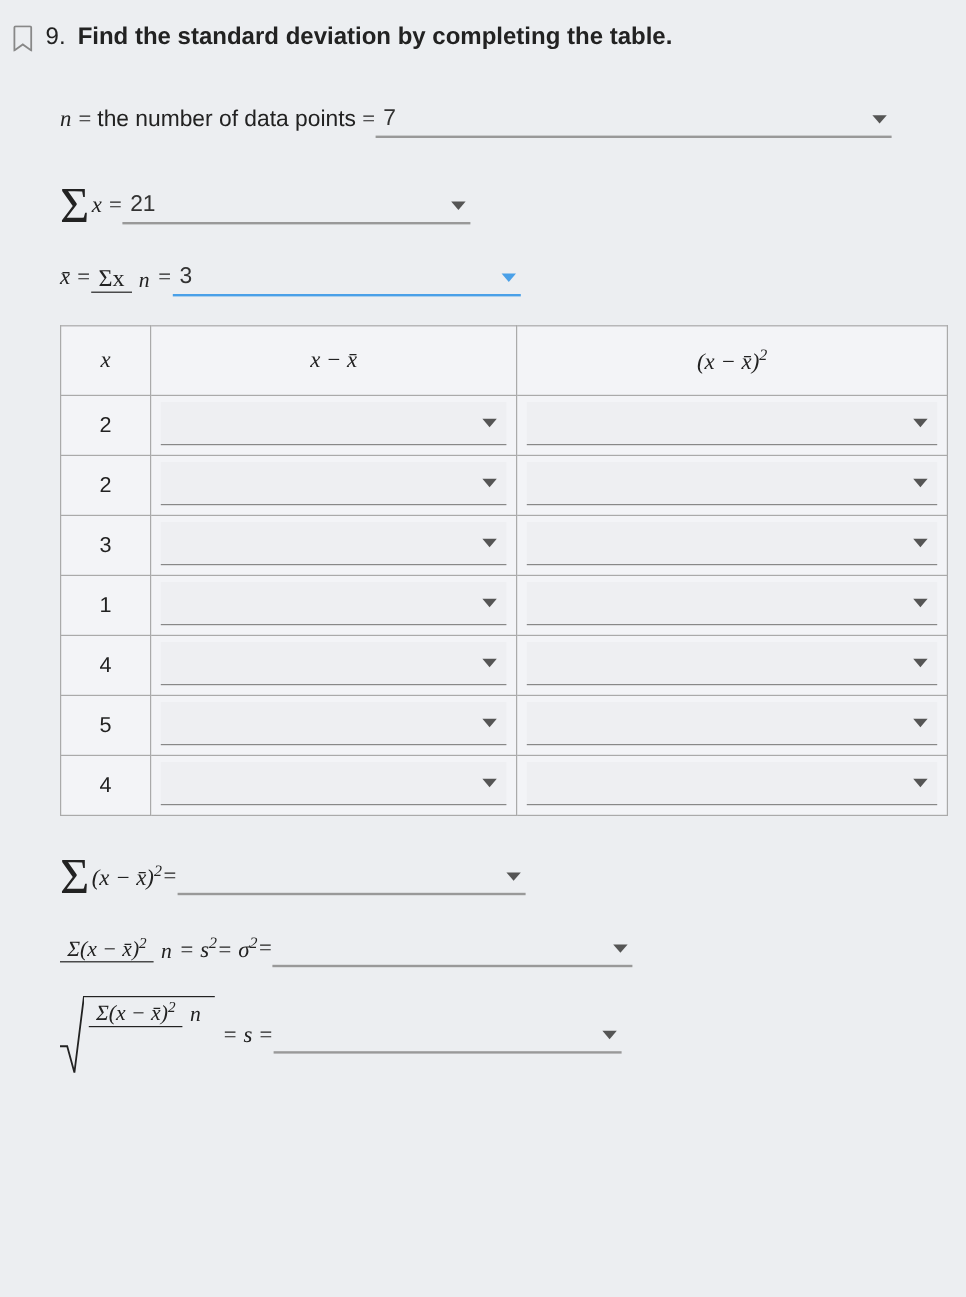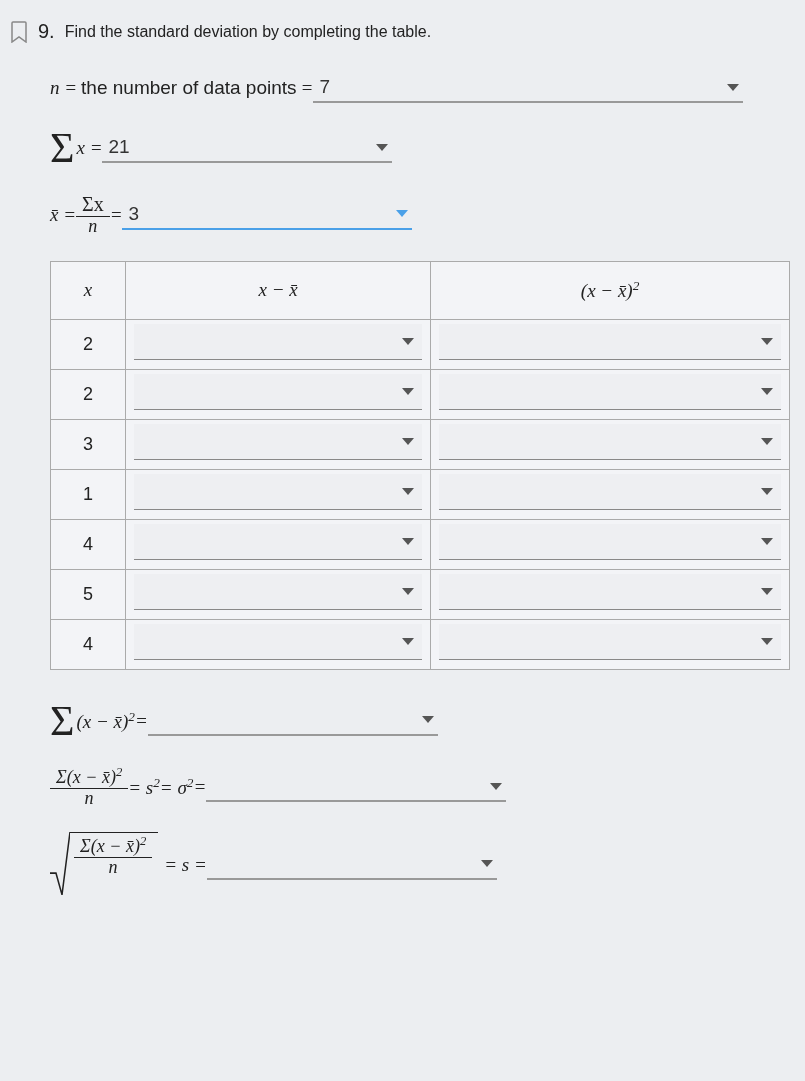--- a/index.html
+++ b/index.html
@@ -20,22 +20,22 @@
     }
     .bookmark-icon {
       width: 18px;
       height: 22px;
       flex-shrink: 0;
     }
     .qnum {
       font-size: 20px;
     }
     .qtext {
-      font-size: 16px;
-      font-weight: normal;
+      font-size: 20px;
+      font-weight: bold;
     }
     .content {
       padding-left: 40px;
     }
     .line {
       display: flex;
       align-items: center;
       margin-bottom: 24px;
       font-size: 19px;
       font-style: italic;
@@ -66,22 +66,22 @@
     }
     .sigma-big {
       font-size: 42px;
       font-style: normal;
       font-family: 'Times New Roman', serif;
       line-height: 1;
       margin-right: 2px;
     }
     .frac {
       display: inline-flex;
-      flex-direction: column;
-      align-items: center;
+      flex-direction: row;
+      align-items: flex-end;
       vertical-align: middle;
       line-height: 1.1;
     }
     .frac .num { border-bottom: 1.5px solid #222; padding: 0 6px; font-size: 0.95em; }
     .frac .den { padding: 0 6px; font-size: 0.95em; }
     .sigma-sm { font-size: 20px; font-style: normal; }
     .table {
       width: 740px;
       border-collapse: collapse;
       margin-bottom: 30px;
@@ -140,21 +140,21 @@
       </svg>
   </span>
   <span class="qnum">9.</span>
   <span class="qtext">Find the standard deviation by completing the table.</span>
 </div>
 
 <div class="content">
 
   <div class="line">
     <span>n = </span>
-    <span class="normal" style="margin:4px 4px;">the number of data points</span>
+    <span class="normal" style="margin:16px 4px;">the number of data points</span>
     <span> = </span>
     <span class="blank" style="width:430px;">
       <span class="value">7</span>
       <span class="caret"></span>
     </span>
   </div>
 
   <div class="line">
     <span class="sigma-big">Σ</span>
     <span>x = </span>

